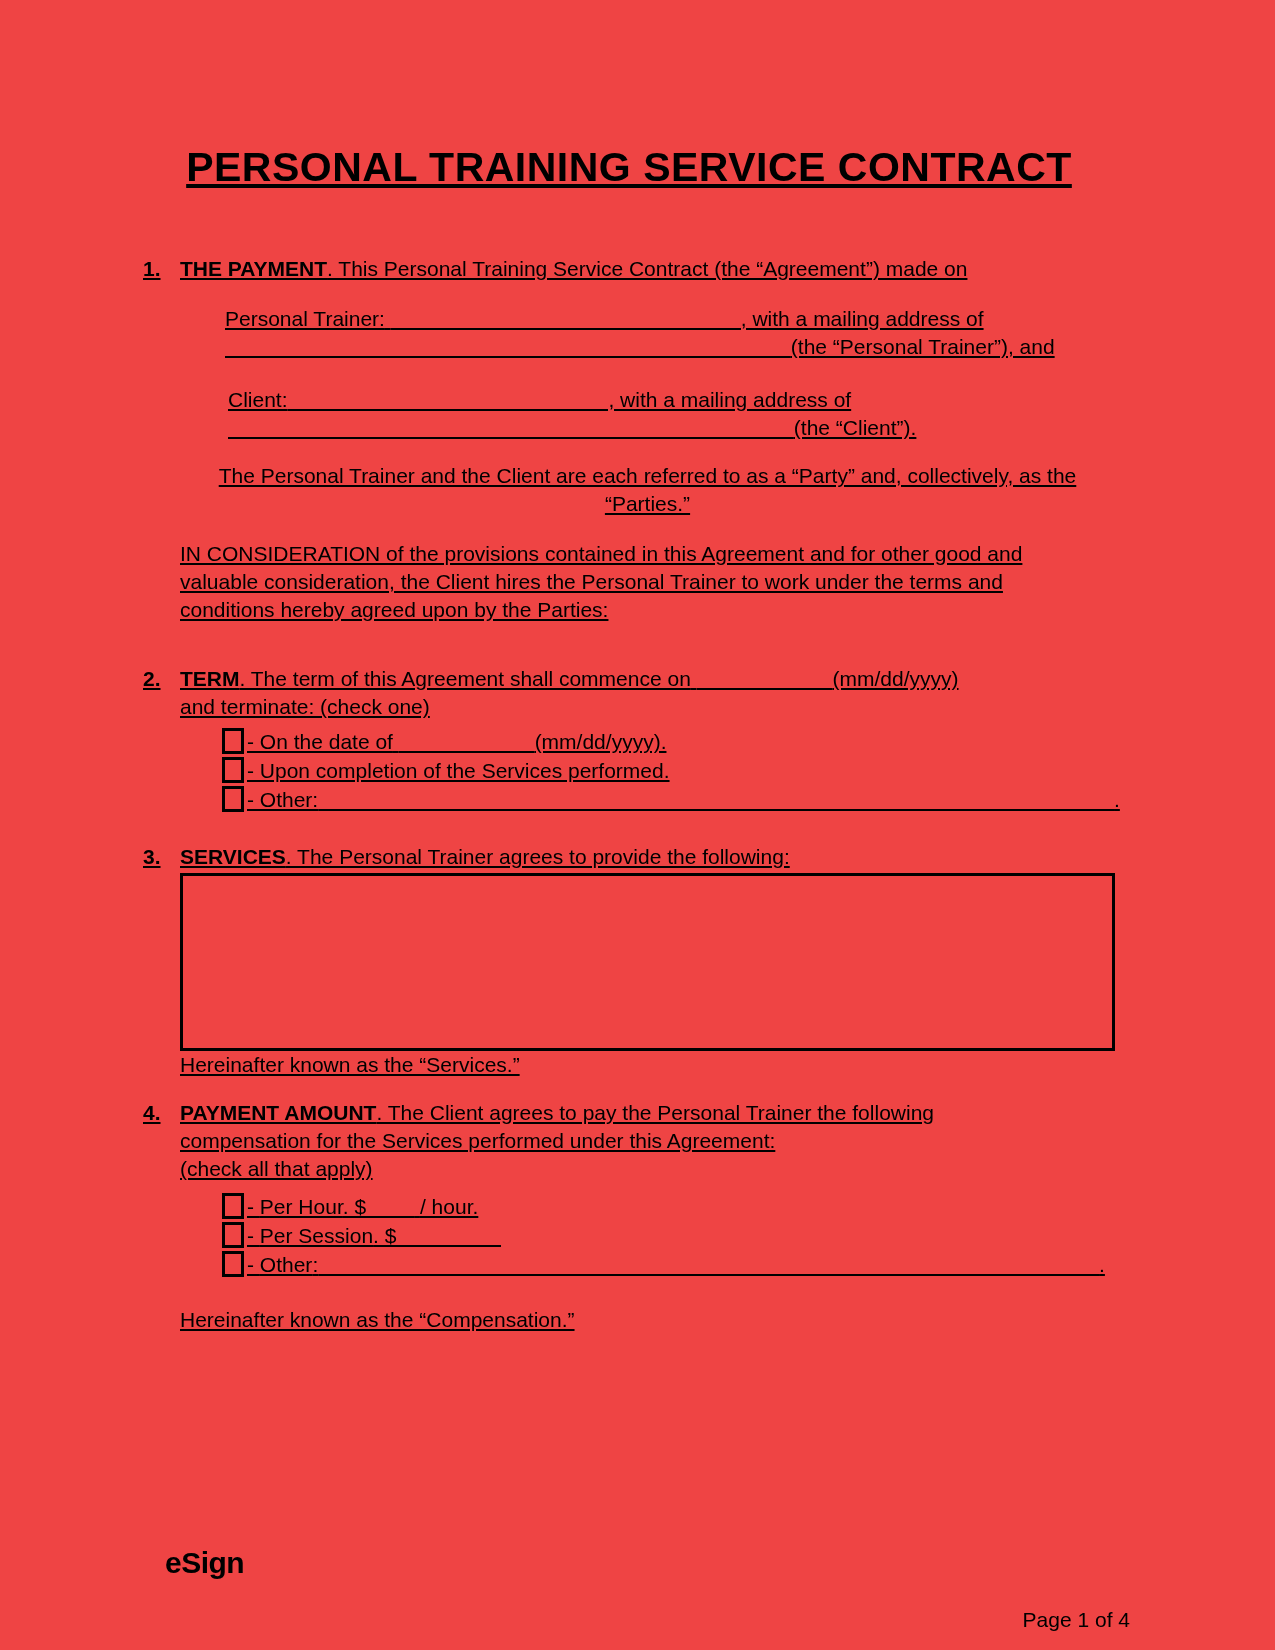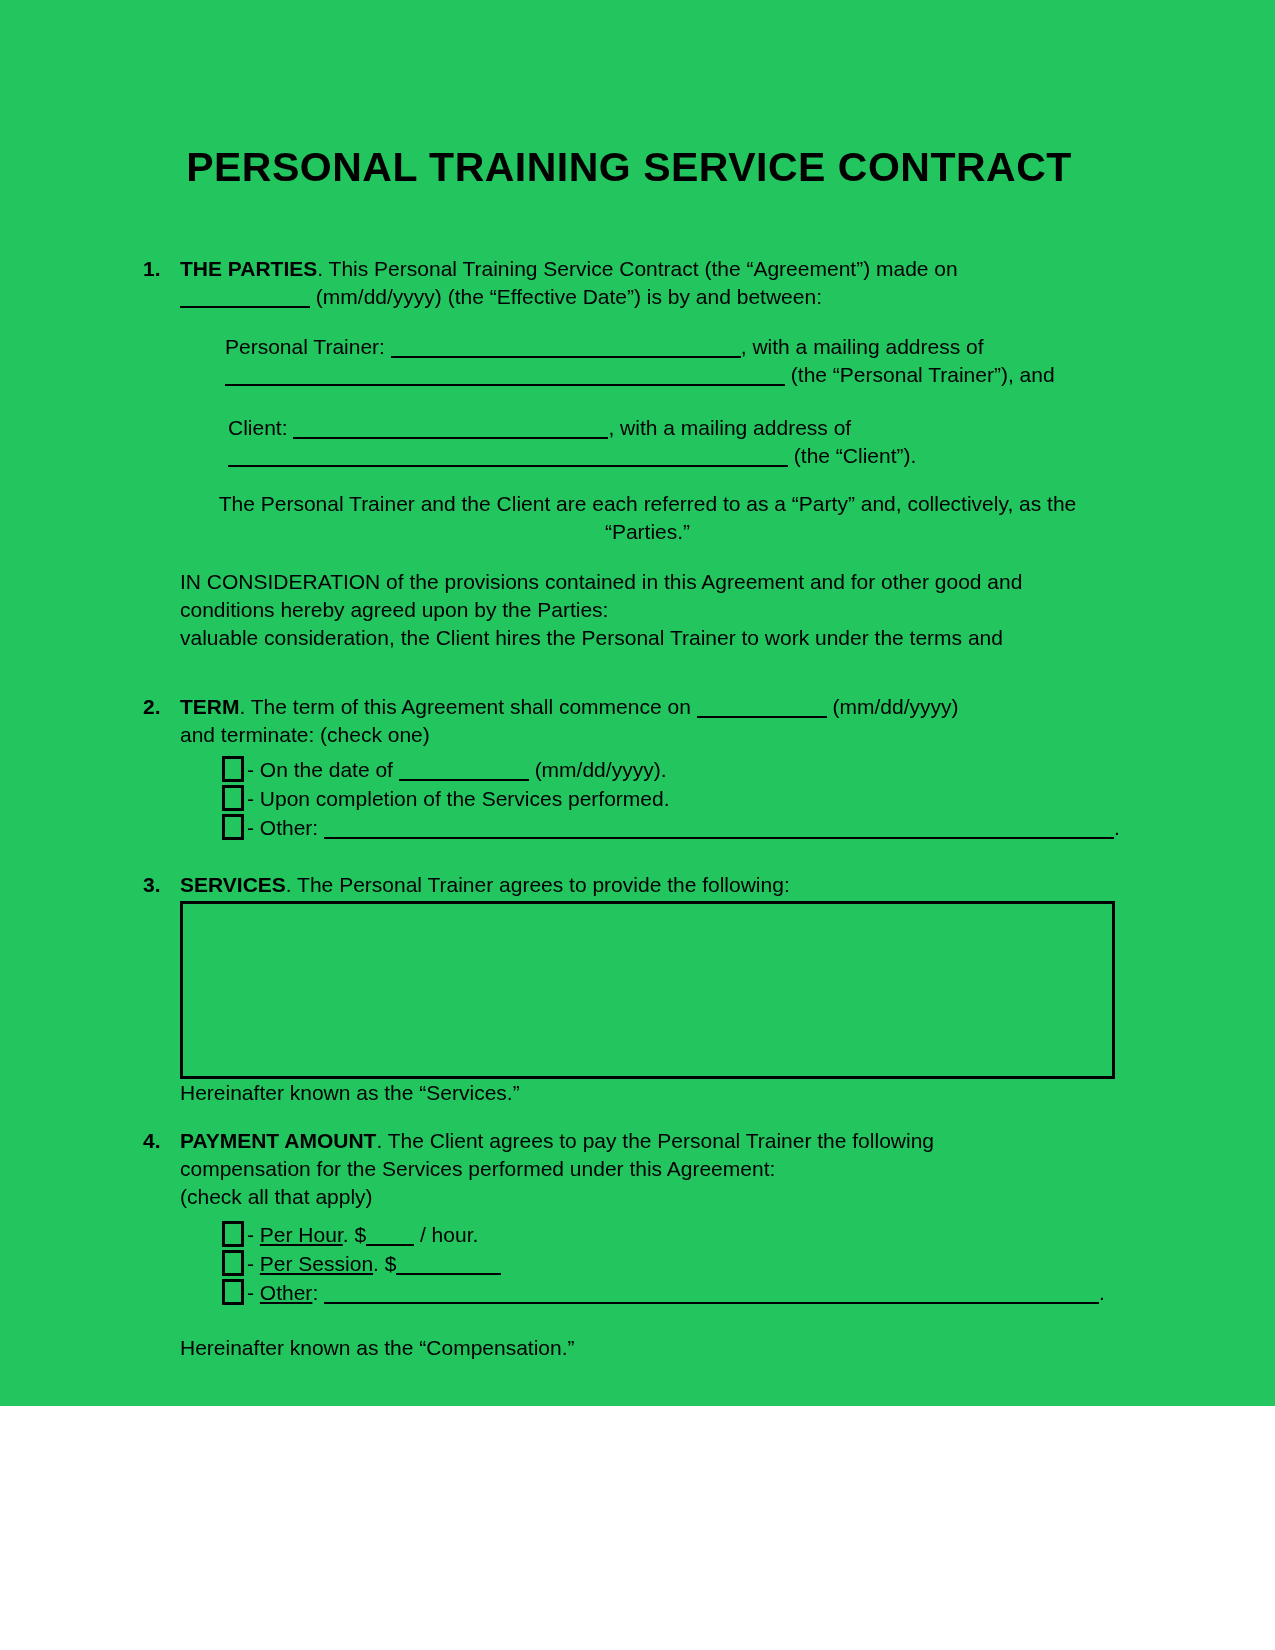--- a/index.html
+++ b/index.html
@@ -1,23 +1,24 @@
 <!DOCTYPE html>
 <html><head>
 <meta charset="utf-8">
 <style>
   html,body { margin:0; padding:0; background:#fff; }
   .page {
     position:relative;
-    width:1275px; height:1406px;
-    background:#22c55e;
+    width:1275px; height:1650px;
+    background:#ef4444;
     color:#000;
     font-family:"Liberation Sans", sans-serif;
     font-size:21px; line-height:28px;
     overflow:hidden;
+    text-decoration:underline;
   }
   .doc-title {
     margin:142px 160px 0 143px;
     text-align:center;
     font-size:41px; line-height:50px;
     font-weight:bold;
     letter-spacing:0.5px;
     white-space:nowrap;
   }
   .sec { display:flex; margin-left:143px; margin-right:160px; }
@@ -79,42 +80,41 @@
 </head>
 <body>
 
 <div class="page">
 
   <div class="doc-title">PERSONAL TRAINING SERVICE CONTRACT</div>
 
   <div class="sec mt-s1">
     <div class="num">1.</div>
     <div class="secbody">
-      <div><span class="b">THE PARTIES</span><span>. This Personal Training Service Contract (the “Agreement”) made on</span></div>
-      <div><span class="blank w130"></span> <span>(mm/dd/yyyy) (the “Effective Date”) is by and between:</span></div>
+      <div><span class="b">THE PAYMENT</span><span>. This Personal Training Service Contract (the “Agreement”) made on</span></div>
 
       <div class="indent mt-trainer">
         <div><span>Personal Trainer:</span> <span class="blank w350"></span><span>, with a mailing address of</span></div>
         <div><span class="blank w560"></span> <span>(the “Personal Trainer”), and</span></div>
       </div>
 
       <div class="indent mt-client">
         <div><span>Client:</span> <span class="blank w315"></span><span>, with a mailing address of</span></div>
         <div><span class="blank w560"></span> <span>(the “Client”).</span></div>
       </div>
 
       <div class="mt-para1">
         <div>The Personal Trainer and the Client are each referred to as a “Party” and, collectively, as the</div>
         <div>“Parties.”</div>
       </div>
 
       <div class="mt-para2">
         <div>IN CONSIDERATION of the provisions contained in this Agreement and for other good and</div>
+        <div>valuable consideration, the Client hires the Personal Trainer to work under the terms and</div>
         <div>conditions hereby agreed upon by the Parties:</div>
-        <div>valuable consideration, the Client hires the Personal Trainer to work under the terms and</div>
       </div>
     </div>
   </div>
 
   <div class="sec mt-s2">
     <div class="num">2.</div>
     <div class="secbody">
       <div><span class="b">TERM</span><span>. The term of this Agreement shall commence on</span> <span class="blank w130"></span> <span>(mm/dd/yyyy)</span></div>
       <div>and terminate: (check one)</div>
 

